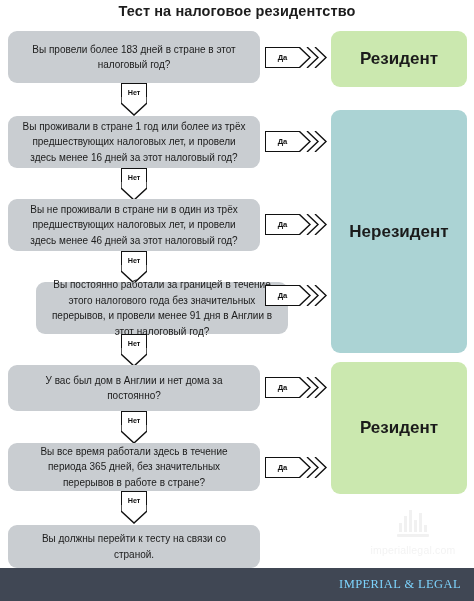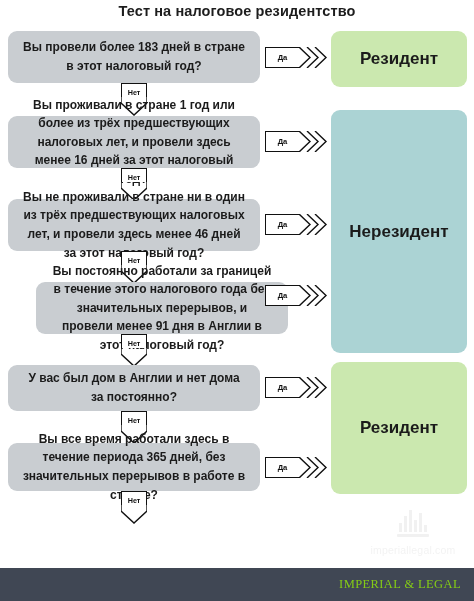--- a/index.html
+++ b/index.html
@@ -85,22 +85,22 @@
     width: 252px;
     background: #c9cdd1;
     border-radius: 9px;
     display: flex;
     align-items: center;
     justify-content: center;
     text-align: center;
     padding: 4px 14px;
   }
   .qbox span {
-    font-size: 12px;
-    font-weight: bold;
+    font-size: 10px;
+    font-weight: normal;
     color: #1b1b1b;
     line-height: 1.55;
   }
 
   
   .yes {
     position: absolute;
     width: 64px;
     height: 21px;
     display: flex;
@@ -174,21 +174,21 @@
     width: 474px;
     height: 33px;
     background: #404754;
     display: flex;
     align-items: center;
     justify-content: flex-end;
   }
   .footer-logo {
     font-family: "Liberation Serif", serif;
     font-size: 12.5px;
-    color: #84cc16;
+    color: #7dd3fc;
     letter-spacing: 0.4px;
     padding-right: 13px;
     white-space: nowrap;
   }
 </style>
 </head>
 <body>
 
 <div id="stage">
 
@@ -380,20 +380,23 @@
     <div class="no-box">
       <span>Нет</span>
     </div>
     <div class="no-chev">
       <svg width="26" height="20" viewBox="0 0 26 20">
         <path d="M0 0 L0 6 L13 18 L26 6 L26 0" fill="none" stroke="#111" stroke-width="1.4"></path>
       </svg>
     </div>
   </div>
 
+  <div class="qbox" style="top:525px; height:43px;">
+    <span>Вы должны перейти к тесту на связи со страной.</span>
+  </div>
 
   <div class="footer">
     <div class="footer-logo">
       <span>IMPERIAL &amp; LEGAL</span>
     </div>
   </div>
 
 </div>
 
 </body></html>

